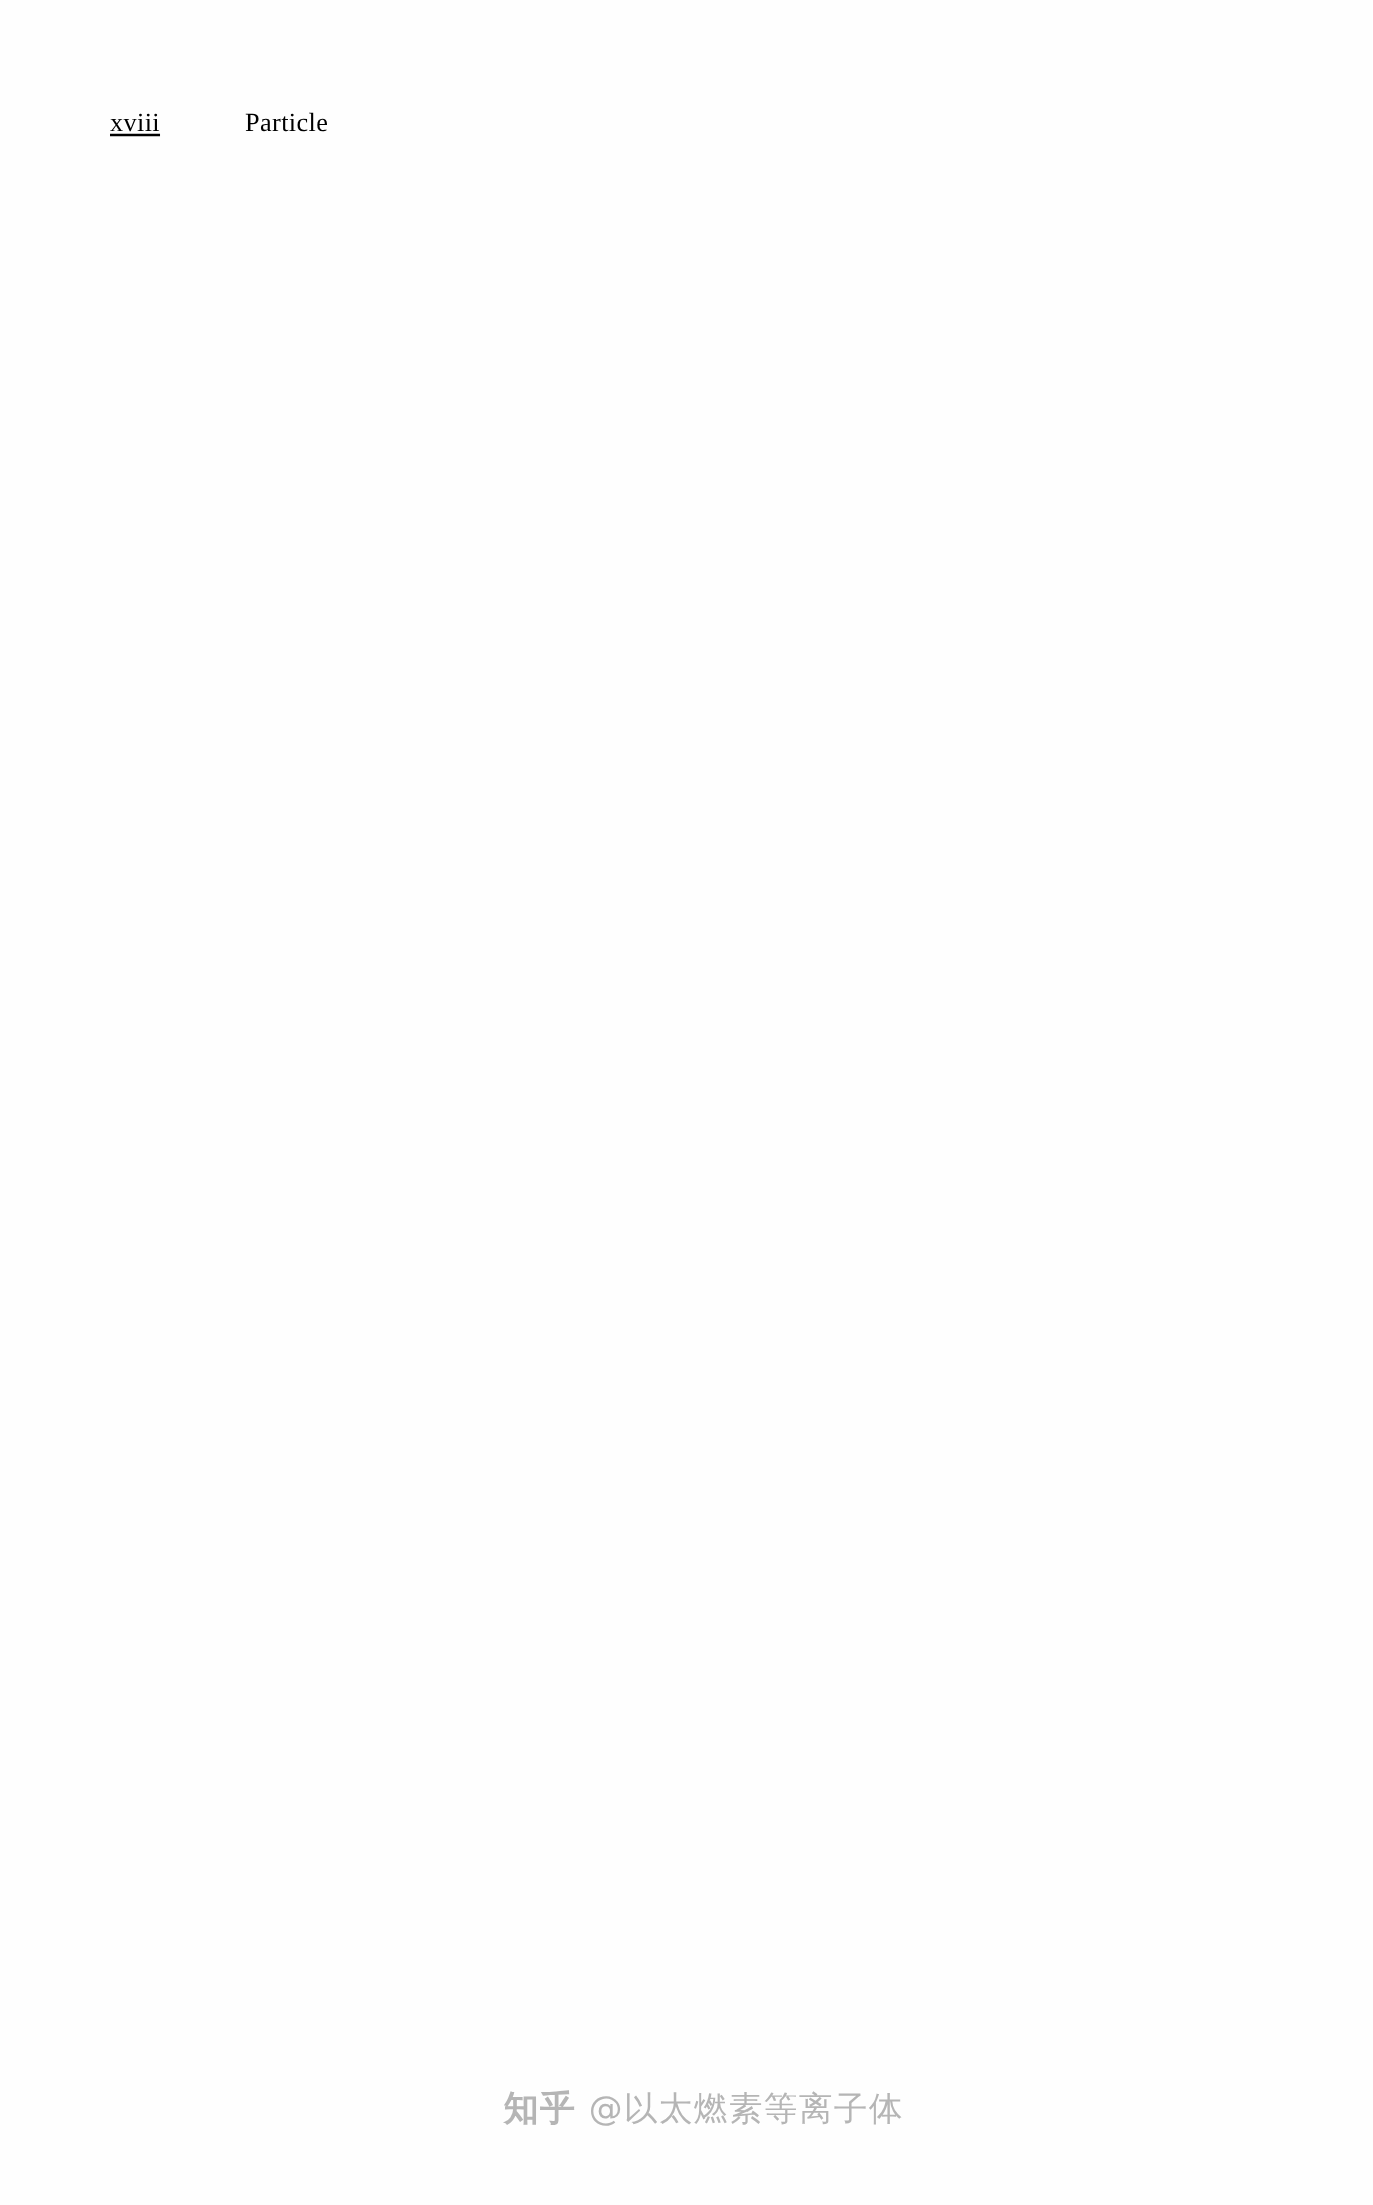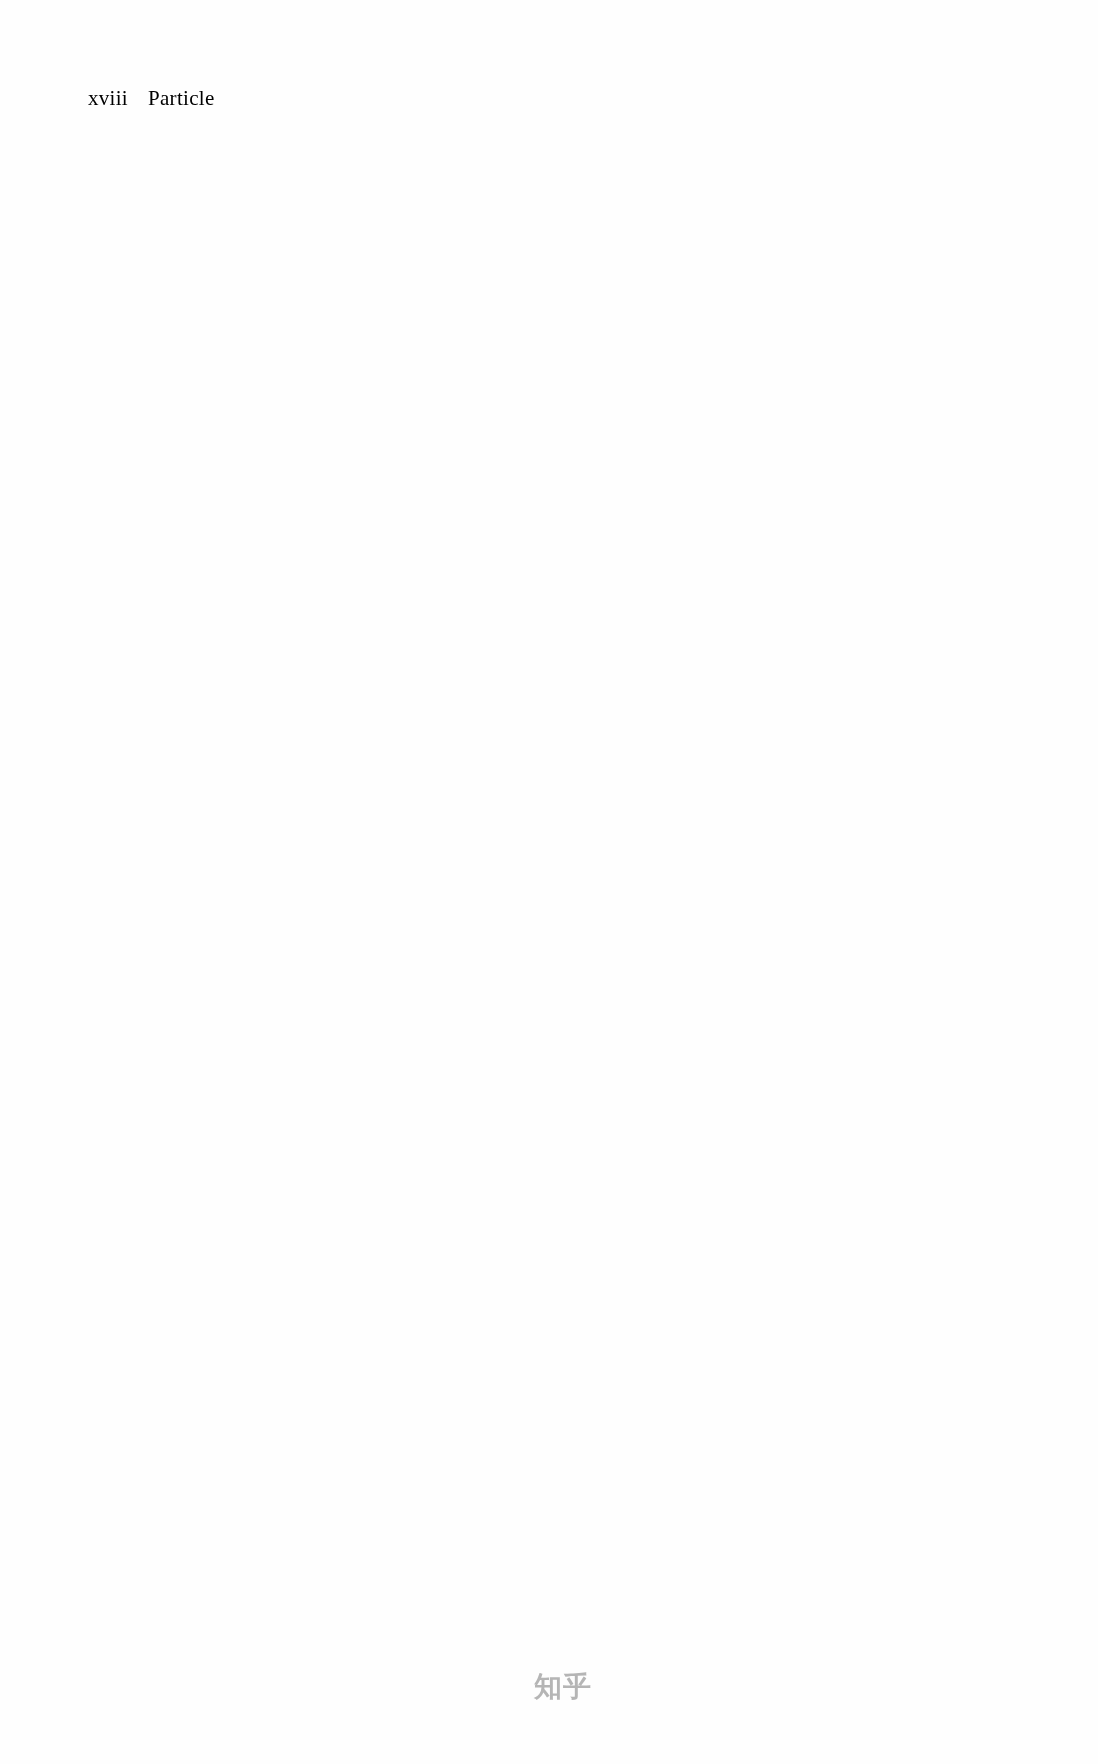--- a/index.html
+++ b/index.html
@@ -26,21 +26,21 @@
 
   
   .running-head {
     position: absolute;
     left: 88px;
     top: 86px;
     font-size: 21px;
     letter-spacing: 0.3px;
     white-space: nowrap;
   }
-  .running-head .folio { margin-right: 20px; }
+  .running-head .folio { margin-right: 68px; text-decoration: underline; }
 
   
   .toc {
     position: absolute;
     left: 88px;
     top: 140px;
     width: 810px;
   }
 
   .chapter-block { margin-bottom: 0; }
@@ -406,15 +406,16 @@
           <span class="num"></span>
           <span class="title">References</span>
           <span class="leader"></span>
           <span class="page">308</span>
         </div>
       </div>
     </div>
 
   <div class="watermark">
     <span class="zhihu-mark">知乎</span>
+    <span class="handle">@以太燃素等离子体</span>
   </div>
 
 </div>
 
 </body></html>

